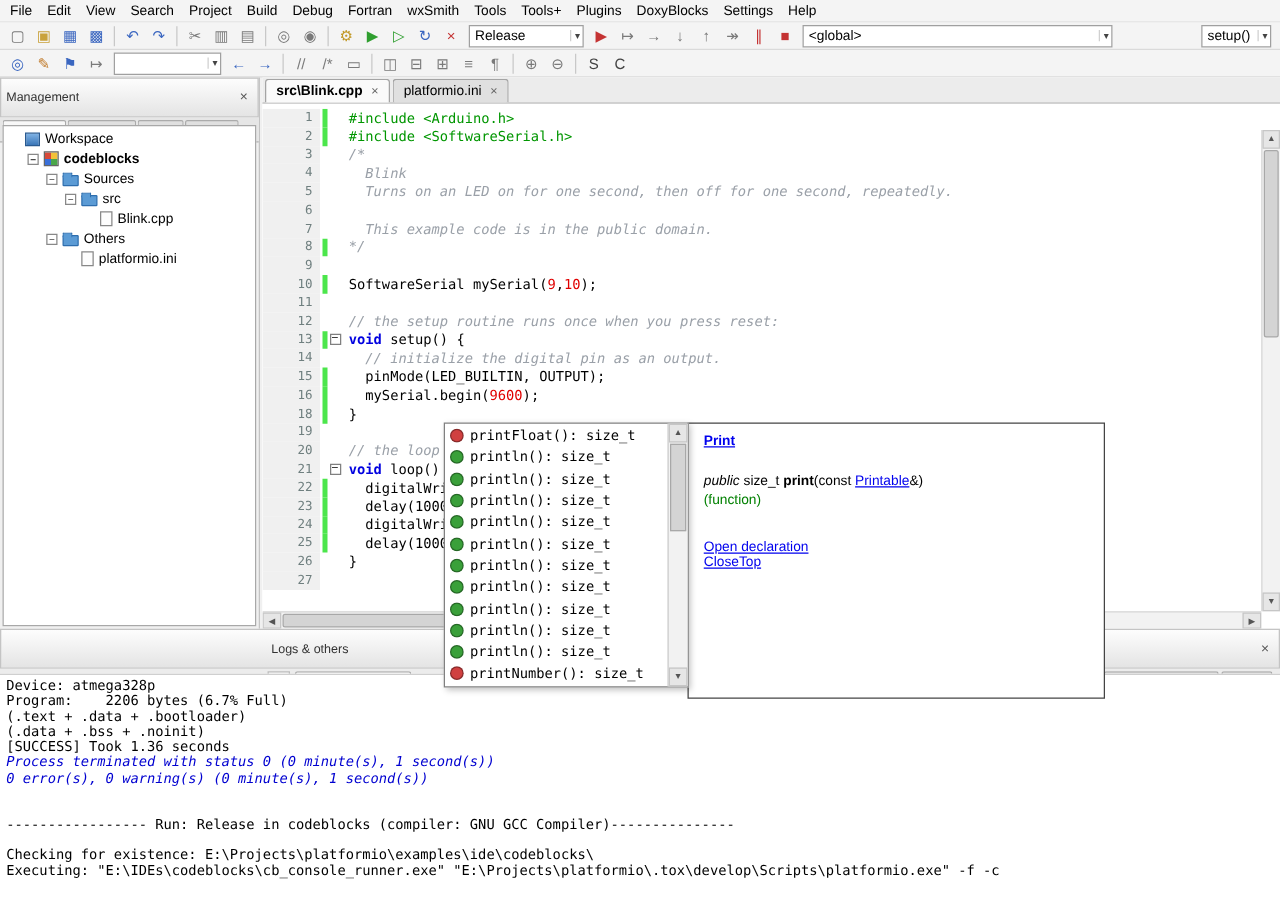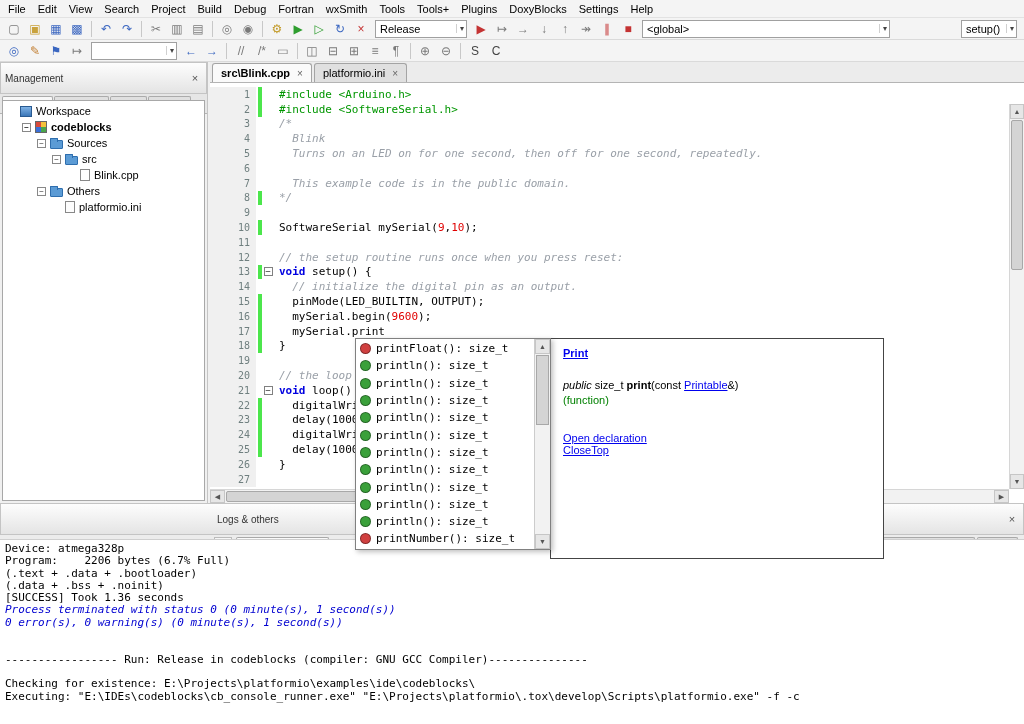--- a/index.html
+++ b/index.html
@@ -433,26 +433,20 @@
           <span class="foldcol"></span>
           <span class="codetext"><span class="tk-pln">  pinMode(LED_BUILTIN, OUTPUT);</span></span>
         </div>
         <div class="code-row">
           <span class="ln">16</span>
           <span class="marker on"></span>
           <span class="foldcol"></span>
           <span class="codetext"><span class="tk-pln">  mySerial.begin(</span><span class="tk-num">9600</span><span class="tk-pln">);</span></span>
         </div>
         <div class="code-row">
-          <span class="ln">17</span>
-          <span class="marker on"></span>
-          <span class="foldcol"></span>
-          <span class="codetext"><span class="tk-pln">  mySerial.print</span></span>
-        </div>
-        <div class="code-row">
           <span class="ln">18</span>
           <span class="marker on"></span>
           <span class="foldcol"></span>
           <span class="codetext"><span class="tk-pln">}</span></span>
         </div>
         <div class="code-row">
           <span class="ln">19</span>
           <span class="marker"></span>
           <span class="foldcol"></span>
           <span class="codetext"></span>

